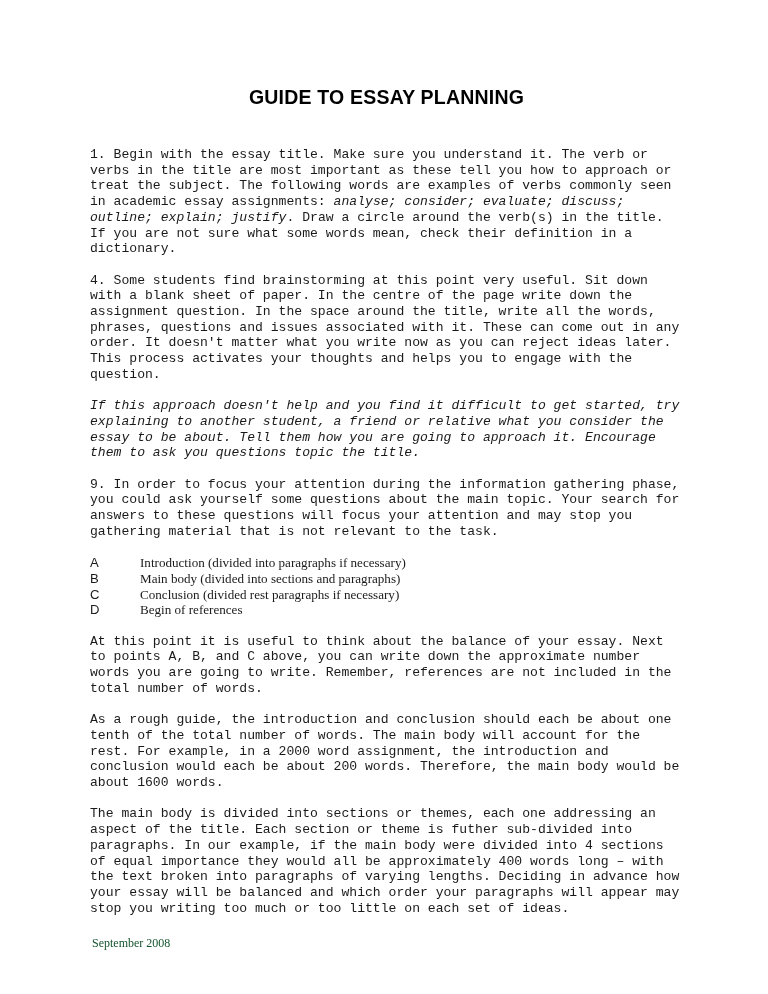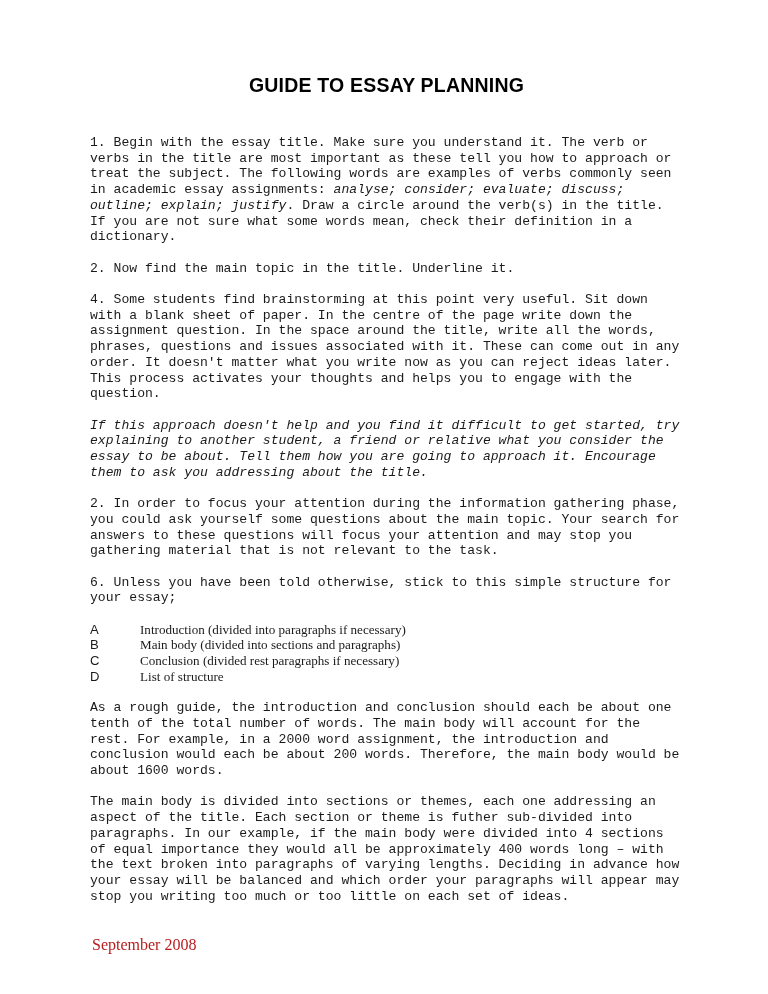--- a/index.html
+++ b/index.html
@@ -12,21 +12,21 @@
     width: 768px;
     height: 994px;
     background: #ffffff;
     color: #1a1a1a;
     font-family: "Liberation Sans", sans-serif;
     overflow: hidden;
   }
   .content {
     position: absolute;
     left: 90px;
-    top: 74px;
+    top: 86px;
     width: 593px;
     font-size: 13.1px;
     line-height: 15.7px;
   }
   .title {
     font-size: 19.5px;
     line-height: 23px;
     font-weight: bold;
     text-align: center;
     letter-spacing: 0.2px;
@@ -51,64 +51,63 @@
   }
   .list-text {
     flex: 1;
     font-family: Liberation Serif, serif;
   }
   .footer {
     position: absolute;
     left: 92px;
     top: 936px;
     font-family: "Liberation Serif", serif;
-    font-size: 16px;
-    color: #b91c1c;
+    font-size: 12px;
+    color: #14532d;
   }
 </style>
 </head>
 <body>
 
 <div class="page">
   <div class="content">
 
     <h1 class="title">GUIDE TO ESSAY PLANNING</h1>
 
     <p><span>1. Begin with the essay title.  Make sure you understand it.  The verb or verbs in the title are most important as these tell you how to approach or treat the subject.  The following words are examples of verbs commonly seen in academic essay assignments: </span><span class="italic">analyse; consider; evaluate; discuss; outline; explain; justify</span><span>. Draw a circle around the verb(s) in the title.  If you are not sure what some words mean, check their definition in a dictionary.</span></p>
 
-    <p>2. Now find the main topic in the title.  Underline it.</p>
 
 
     <p>4.  Some students find brainstorming at this point very useful.  Sit down with a blank sheet of paper.   In the centre of the page write down the assignment question. In the space around the title, write all the words, phrases, questions and issues associated with it.  These can come out in any order.  It doesn't matter what you write now as you can reject ideas later. This process activates your thoughts and helps you to engage with the question.</p>
 
-    <p class="italic">If  this approach doesn't help and you find it difficult to get started, try explaining to another student, a friend or relative what you consider the essay to be about.  Tell them how you are going to approach it.  Encourage them to ask you addressing about the title.</p>
+    <p class="italic">If  this approach doesn't help and you find it difficult to get started, try explaining to another student, a friend or relative what you consider the essay to be about.  Tell them how you are going to approach it.  Encourage them to ask you questions topic the title.</p>
 
-    <p>2.  In order to focus your attention during the information gathering phase, you could ask yourself some questions about the main topic. Your search for answers to these questions will focus your attention and may stop you gathering material that is not relevant to the task.</p>
+    <p>9.  In order to focus your attention during the information gathering phase, you could ask yourself some questions about the main topic. Your search for answers to these questions will focus your attention and may stop you gathering material that is not relevant to the task.</p>
 
-    <p>6.  Unless you have been told otherwise, stick to this simple structure for your essay;</p>
 
     <div class="structure-list">
       <div class="list-row">
         <span class="list-letter">A</span>
         <span class="list-text">Introduction (divided into paragraphs if necessary)</span>
       </div>
       <div class="list-row">
         <span class="list-letter">B</span>
         <span class="list-text">Main body (divided into sections and paragraphs)</span>
       </div>
       <div class="list-row">
         <span class="list-letter">C</span>
         <span class="list-text">Conclusion (divided rest paragraphs if necessary)</span>
       </div>
       <div class="list-row">
         <span class="list-letter">D</span>
-        <span class="list-text">List of structure</span>
+        <span class="list-text">Begin of references</span>
       </div>
     </div>
 
+    <p>At this point it is useful to think about the balance of your essay. Next to points A, B, and C above, you can write down the approximate number words you are going to write. Remember, references are not included in the total number of words.</p>
 
     <p>As a rough guide, the introduction and conclusion should each be about one tenth of the total number of words.  The main body will account for the rest. For example, in a 2000 word assignment, the introduction and conclusion would each be about 200 words.  Therefore, the main body would be about 1600 words.</p>
 
     <p>The main body is divided into sections or themes, each one addressing an aspect of the title. Each section or theme is futher sub-divided into paragraphs. In our example, if the main body were divided into 4 sections of equal importance they would all be approximately 400 words long – with the text broken into paragraphs of varying lengths. Deciding in advance how your essay will be balanced and which order your paragraphs will appear may stop you writing too much or too little on each set of ideas.</p>
 
   </div>
 
   <div class="footer">September 2008</div>
 </div>
 

